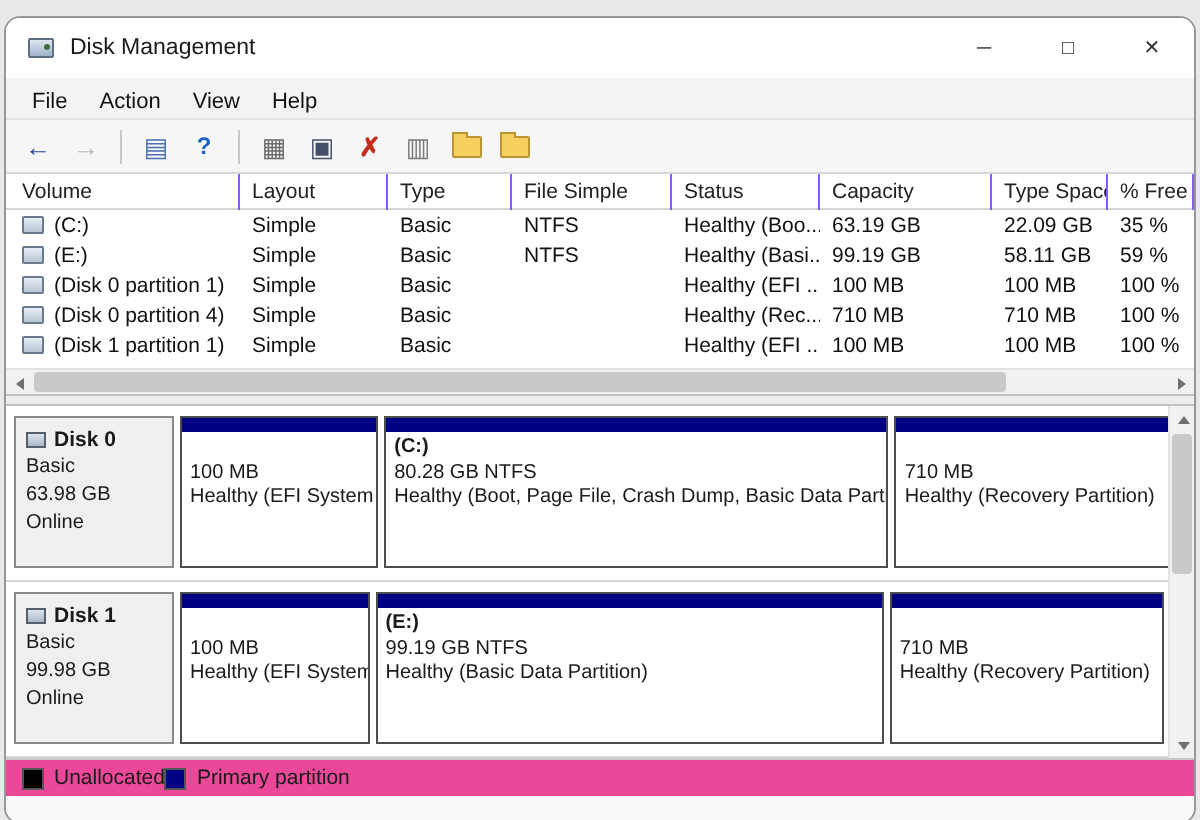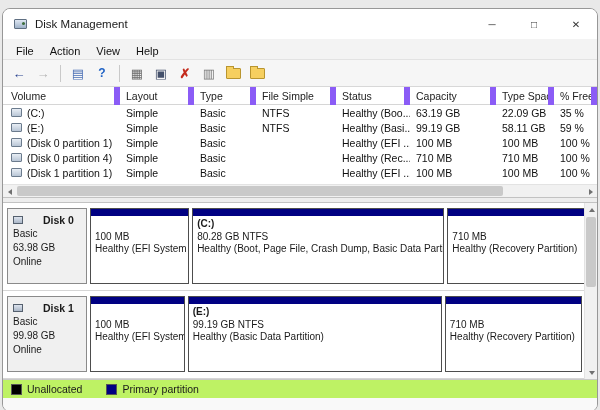--- a/index.html
+++ b/index.html
@@ -36,21 +36,21 @@
   .t-del { color:#c42b1c; font-weight:bold; }
   .t-format { color:#7a7a7a; }
   .folder { width:15px; height:11px; background:#f6cf5f; border:1px solid #b9952f; border-radius:1px; position:relative; }
   .folder::before { content:""; position:absolute; top:-3px; left:-1px; width:6px; height:2px;
                     background:#f6cf5f; border:1px solid #b9952f; border-bottom:none; }
 
   
   .top-pane { flex:none; height:110px; position:relative; background:#fff; }
   .lv-head, .lv-row { display:grid; grid-template-columns:117px 74px 62px 80px 74px 86px 58px 1fr; align-items:center; }
   .lv-head { height:18px; font-size:10.5px; color:#222; border-bottom:1px solid #d6d6d6; }
-  .lv-head .c { height:18px; line-height:18px; border-right:6px solid #8b5cf6; padding-left:6px;
+  .lv-head .c { height:18px; line-height:18px; border-right:1px solid #8b5cf6; padding-left:6px;
                 white-space:nowrap; overflow:hidden; }
   .lv-head .c0 { padding-left:8px; }
   .lv-row { height:15px; font-size:10.5px; color:#111; }
   .lv-row .c { padding-left:6px; white-space:nowrap; overflow:hidden; }
   .lv-row .c0 { padding-left:8px; display:flex; align-items:center; }
   .vol-ico { flex:none; display:inline-block; width:11px; height:9px; margin-right:5px;
              border:1px solid #6b7b8d; background:linear-gradient(#e8eef5,#b9c6d6); border-radius:1px; }
 
   
   .hscroll { position:absolute; left:0; right:0; bottom:0; height:13px; background:#f1f1f1; border-top:1px solid #e3e3e3; }
@@ -61,40 +61,40 @@
   .hthumb { position:absolute; left:14px; right:94px; top:1px; bottom:1px; background:#c9c9c9; border-radius:2px; }
 
   
   .splitter { flex:none; height:6px; background:#ededed; border-top:1px solid #c2c2c2; border-bottom:1px solid #c2c2c2; }
 
   
   .bottom-pane { flex:1 1 auto; position:relative; background:#fff; padding-right:13px; overflow:hidden; }
   .disk-row { height:88px; display:flex; padding:5px 2px 0 4px; border-bottom:1px solid #d6d6d6; }
   .disk-info { flex:none; width:80px; height:76px; border:1px solid #8a8a8a; background:#f0f0f0;
                padding:4px 5px; font-size:10px; line-height:14px; }
-  .disk-name-line { font-weight:bold; font-size:10.5px; display:flex; align-items:center; gap:20px; }
+  .disk-name-line { font-weight:bold; font-size:10.5px; display:flex; align-items:center; gap:4px; }
   .drive-ico { display:inline-block; width:10px; height:8px; border:1px solid #55606e;
                background:linear-gradient(#dde4ee,#aab7c7); }
   .parts { flex:1 1 auto; display:flex; gap:3px; margin-left:3px; height:76px; }
   .part { border:1px solid #4d4d4d; background:#fff; display:flex; flex-direction:column; min-width:0; }
   .part-strip { flex:none; height:7px; }
   .part-body { flex:1; padding:2px 4px; font-size:10px; line-height:12.5px; overflow:hidden; white-space:nowrap; }
   .pl1 { font-weight:bold; min-height:12.5px; }
 
   
   .vscroll { position:absolute; top:0; right:0; bottom:0; width:13px; background:#f1f1f1; border-left:1px solid #e3e3e3; }
   .varrow { position:absolute; left:0; width:13px; height:13px; display:flex; align-items:center; justify-content:center; }
   .varrow.up { top:0; } .varrow.down { bottom:0; }
   .tri-u { width:0; height:0; border-left:3px solid transparent; border-right:3px solid transparent; border-bottom:4px solid #707070; }
   .tri-d { width:0; height:0; border-left:3px solid transparent; border-right:3px solid transparent; border-top:4px solid #707070; }
   .vthumb { position:absolute; left:1px; right:1px; top:14px; height:70px; background:#c9c9c9; border-radius:2px; }
 
   
-  .legend { flex:none; height:19px; background:#bef264; border-top:1px solid #c9c9c9;
-            display:flex; padding-left:8px; gap:24px; font-size:10.5px; }
+  .legend { flex:none; height:19px; background:#ec4899; border-top:1px solid #c9c9c9;
+            display:flex; padding-left:8px; font-size:10.5px; }
   .lg-item { display:flex; align-items:center; gap:5px; }
   .lg-swatch { width:11px; height:11px; border:1px solid #555; }
   .bottom-filler { flex:none; height:13px; background:#f9f9f9; }
 </style>
 </head>
 <body>
 
 <div class="window">
 
   <div class="titlebar">

